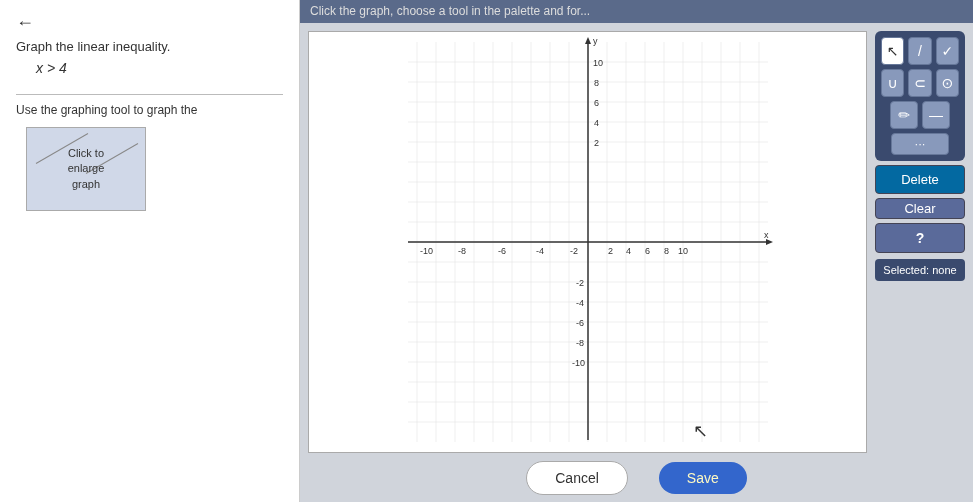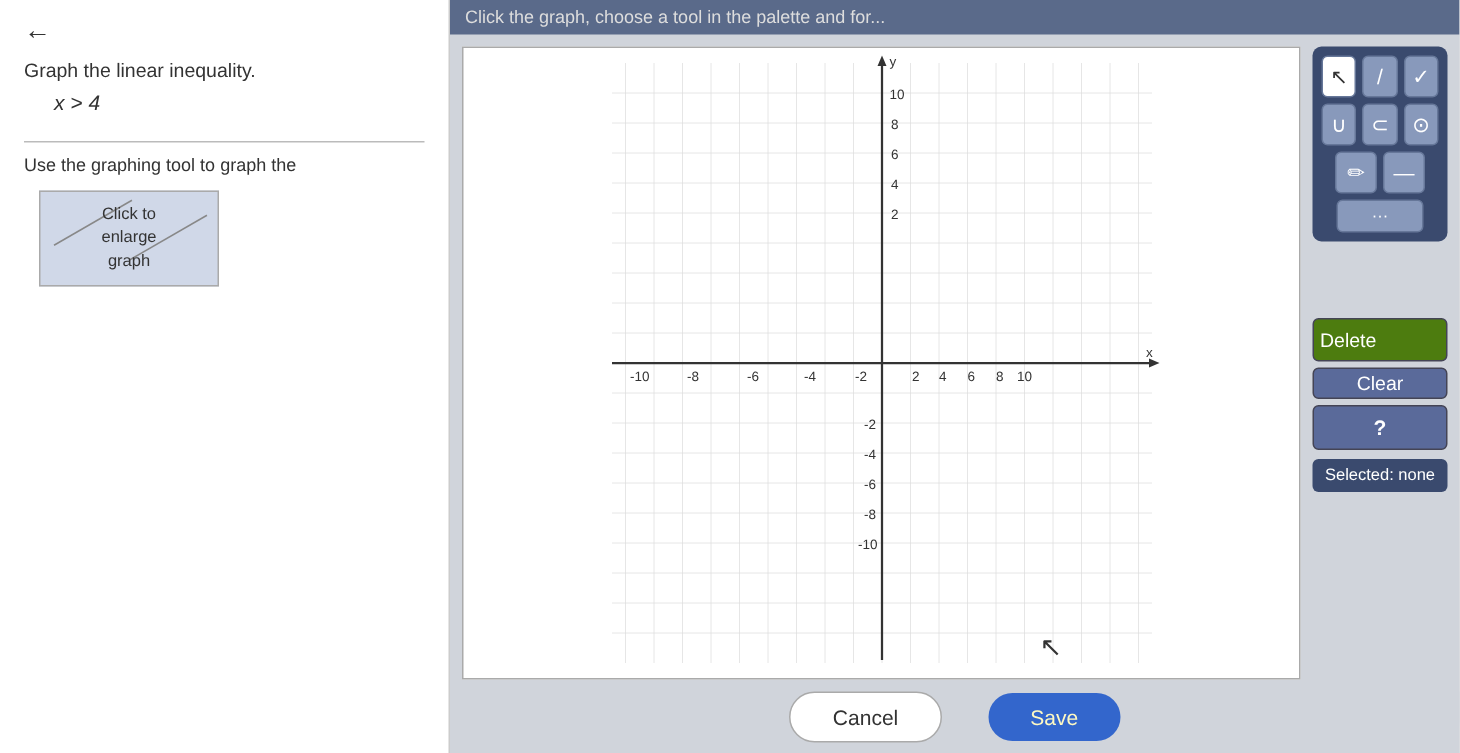--- a/index.html
+++ b/index.html
@@ -45,21 +45,21 @@
       border-top: 1px solid #bbb;
       margin: 8px 0;
     }
     .instruction {
       font-size: 12px;
       color: #333;
       margin-bottom: 10px;
     }
     .graph-thumbnail {
       width: 120px;
-      height: 64px;
+      height: 84px;
       background: #d0d8e8;
       border: 1px solid #aaa;
       display: flex;
       flex-direction: column;
       align-items: center;
       justify-content: center;
       cursor: pointer;
       position: relative;
       margin-left: 10px;
     }
@@ -187,29 +187,28 @@
       border-radius: 4px;
       display: flex;
       align-items: center;
       justify-content: center;
       cursor: pointer;
       font-size: 11px;
       color: #fff;
     }
 
     .delete-btn {
-      background: #4d7c0f;
+      background: #0369a1;
       border: 1px solid #445;
       border-radius: 4px;
       padding: 6px 4px;
-      text-align: left;
+      text-align: center;
       font-size: 13px;
       color: #fff;
       cursor: pointer;
-      margin-top: 47px;
     }
 
     .clear-btn {
       background: #5a6a9a;
       border: 1px solid #445;
       border-radius: 4px;
       padding: 2px 4px;
       text-align: center;
       font-size: 13px;
       color: #fff;

